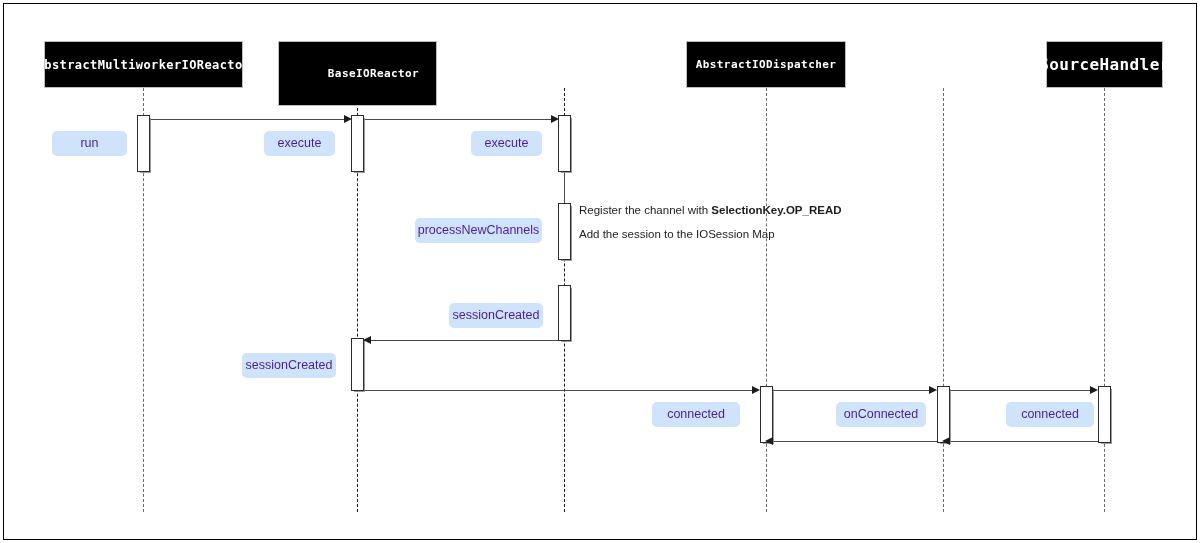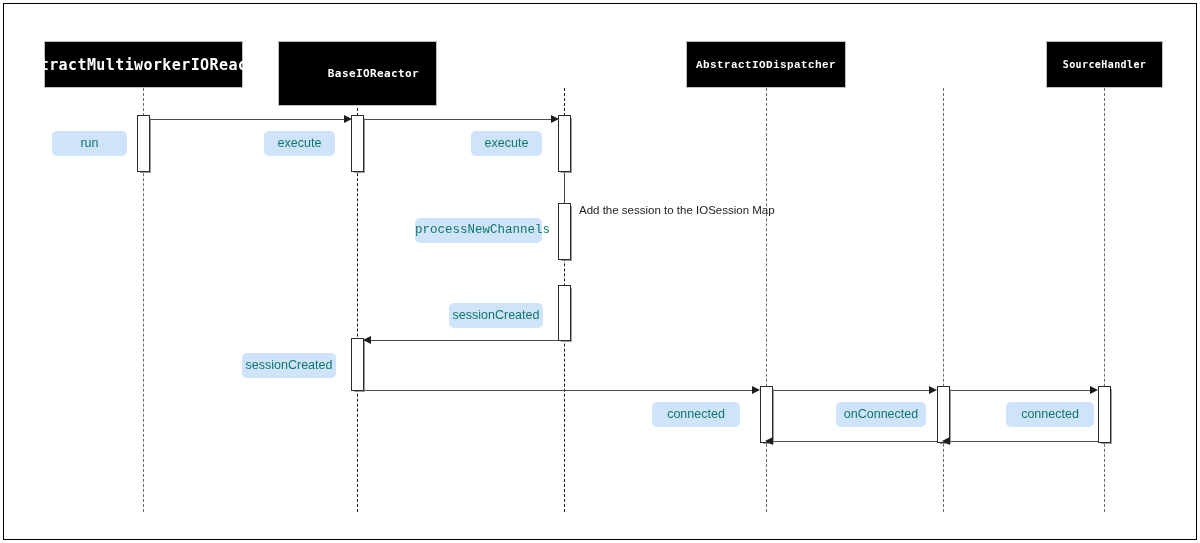--- a/index.html
+++ b/index.html
@@ -87,21 +87,21 @@
   .vconn {
     position: absolute;
     width: 0;
     border-left: 1px solid #4a4a4a;
     z-index: 3;
   }
   
   .chip {
     position: absolute;
     background: #cfe3fa;
-    color: #0f766e;
+    color: #4c1d95;
     border-radius: 5px;
     font-size: 12.5px;
     line-height: 25px;
     height: 25px;
     text-align: center;
     white-space: nowrap;
     z-index: 6;
   }
   
   .note {
@@ -126,30 +126,30 @@
 
   <div id="frame"></div>
 
   <div class="lifeline" style="left:143px; top:88px; height:424px;"></div>
   <div class="lifeline dark" style="left:357px; top:88px; height:424px;"></div>
   <div class="lifeline dark" style="left:564px; top:88px; height:424px;"></div>
   <div class="lifeline" style="left:766px; top:88px; height:424px;"></div>
   <div class="lifeline" style="left:943px; top:88px; height:424px;"></div>
   <div class="lifeline" style="left:1104px; top:88px; height:424px;"></div>
 
-  <div class="participant" style="left:44px; top:41px; width:199px; height:47px; font-size:15px;">
+  <div class="participant" style="left:44px; top:41px; width:199px; height:47px; font-size:12px;">
     <span>AbstractMultiworkerIOReactor</span>
   </div>
   <div class="participant" style="left:278px; top:41px; width:159px; height:65px; font-size:11px;padding-left:32px;">
     <span>BaseIOReactor</span>
   </div>
-  <div class="participant" style="left:686px; top:41px; width:160px; height:47px; font-size:11px;font-family:Liberation Mono, monospace;">
+  <div class="participant" style="left:686px; top:41px; width:160px; height:47px; font-size:11px;">
     <span>AbstractIODispatcher</span>
   </div>
-  <div class="participant" style="left:1046px; top:41px; width:117px; height:47px; font-size:10px;">
+  <div class="participant" style="left:1046px; top:41px; width:117px; height:47px; font-size:16px;">
     <span>SourceHandler</span>
   </div>
 
   <div class="activation" style="left:137px; top:115px; height:57px;"></div>
 
   <div class="activation" style="left:351px; top:115px; height:57px;"></div>
   <div class="activation" style="left:351px; top:338px; height:53px;"></div>
 
   <div class="activation" style="left:558px; top:115px; height:57px;"></div>
   <div class="activation" style="left:558px; top:203px; height:57px;"></div>
@@ -184,31 +184,34 @@
 
   <div class="msg-line" style="left:773px; top:441px; width:165px;"></div>
   <div class="arrow-head left" style="left:765px; top:437px;"></div>
 
   <div class="chip" style="left:52px; top:131px; width:75px;">run</div>
 
   <div class="chip" style="left:264px; top:131px; width:71px;">execute</div>
 
   <div class="chip" style="left:471px; top:131px; width:71px;">execute</div>
 
-  <div class="chip" style="left:415px; top:218px; width:127px;font-family:Liberation Mono, monospace;">processNewChannels</div>
+  <div class="chip" style="left:415px; top:218px; width:127px;">processNewChannels</div>
 
   <div class="chip" style="left:449px; top:303px; width:94px;">sessionCreated</div>
 
   <div class="chip" style="left:242px; top:353px; width:94px;">sessionCreated</div>
 
   <div class="chip" style="left:652px; top:402px; width:88px;">connected</div>
 
   <div class="chip" style="left:836px; top:402px; width:90px;">onConnected</div>
 
   <div class="chip" style="left:1006px; top:402px; width:88px;">connected</div>
 
   <div class="note" style="left:579px; top:203px;">
+    <div class="note-line">
+      <span>Register the channel with </span><b>SelectionKey.OP_READ</b>
+    </div>
     <div class="note-line">
       <span>Add the session to the IOSession Map</span>
     </div>
   </div>
 
 </div>
 
 </body></html>

